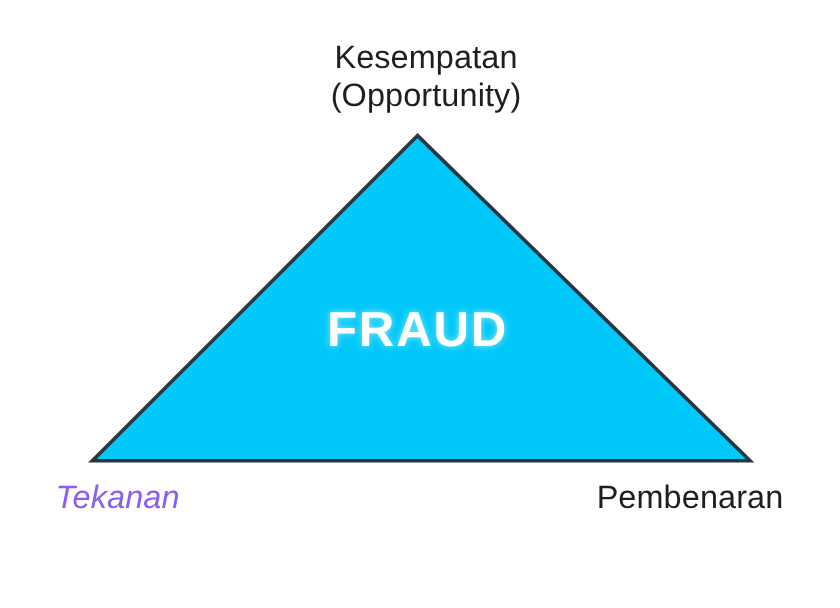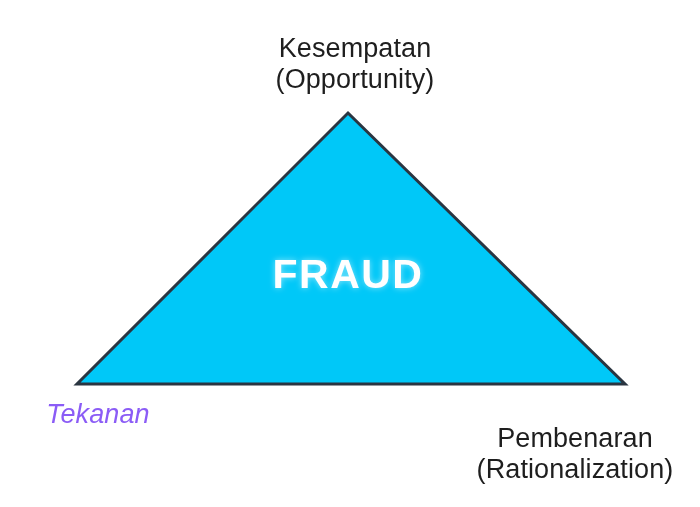--- a/index.html
+++ b/index.html
@@ -105,18 +105,17 @@
 
   <div id="label-opportunity" class="vertex-label" style="color: rgb(30, 30, 30);">
     <span class="label-line">Kesempatan</span>
     <span class="label-line">(Opportunity)</span>
   </div>
 
   <div id="label-pressure" class="vertex-label" style="color: #8b5cf6; font-style: italic;">
     <span class="label-line">Tekanan</span>
   </div>
 
-  <div id="label-rationalization" class="vertex-label" style="color: rgb(30, 30, 30); margin-top: 24px;">
+  <div id="label-rationalization" class="vertex-label" style="color: rgb(30, 30, 30);">
     <span class="label-line">Pembenaran</span>
-    <span class="label-line">(Rationalization)</span>
   </div>
 
 </div>
 
 </body></html>

